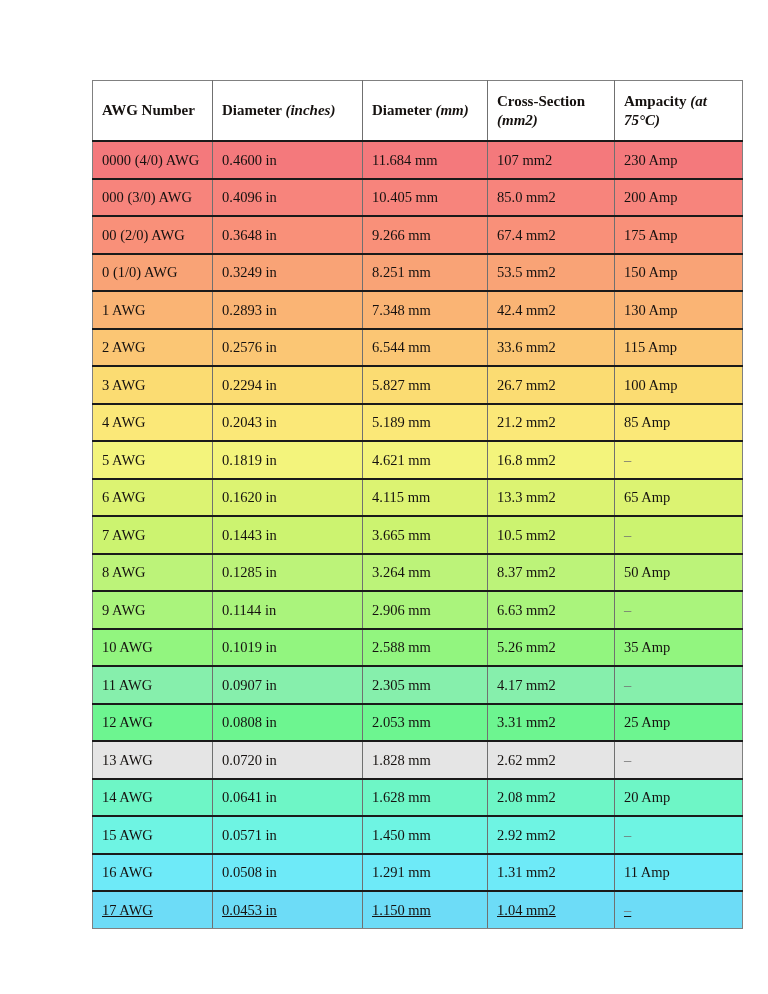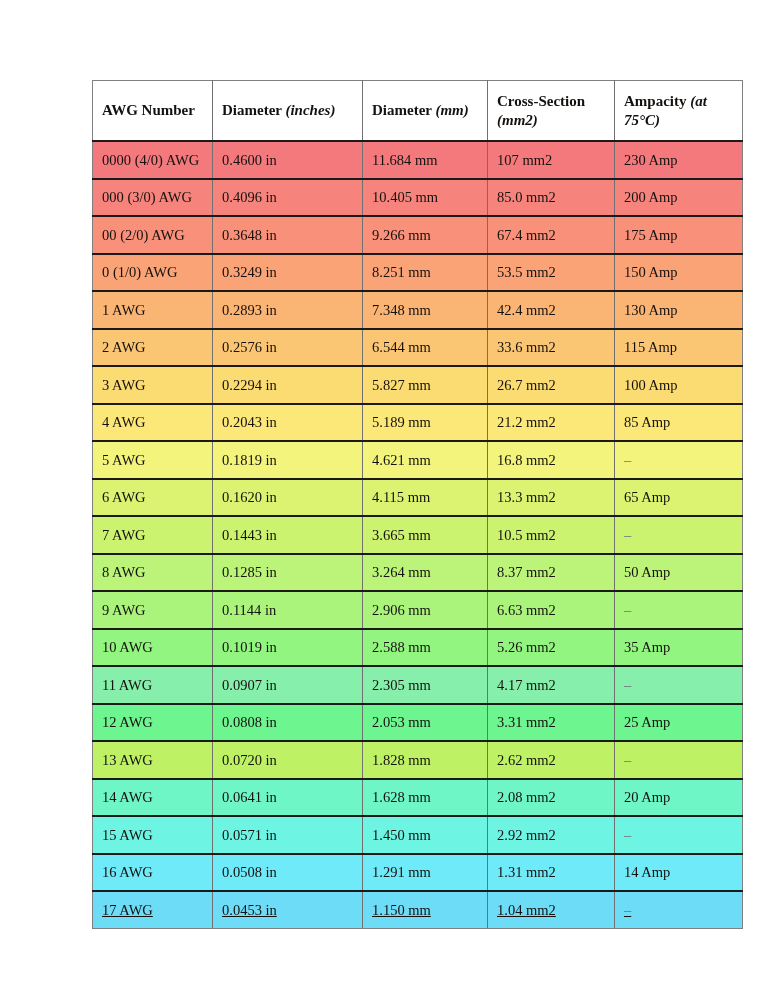--- a/index.html
+++ b/index.html
@@ -205,21 +205,21 @@
           <td>4.17 mm2</td>
           <td><span class="dash">–</span></td>
         </tr>
         <tr style="background: rgb(109, 245, 144);">
           <td>12 AWG</td>
           <td>0.0808 in</td>
           <td>2.053 mm</td>
           <td>3.31 mm2</td>
           <td>25 Amp</td>
         </tr>
-        <tr style="background: #bef264;">
+        <tr style="background: #e5e5e5;">
           <td>13 AWG</td>
           <td>0.0720 in</td>
           <td>1.828 mm</td>
           <td>2.62 mm2</td>
           <td><span class="dash">–</span></td>
         </tr>
         <tr style="background: rgb(110, 246, 198); padding-left: 34px;">
           <td>14 AWG</td>
           <td>0.0641 in</td>
           <td>1.628 mm</td>
@@ -231,21 +231,21 @@
           <td>0.0571 in</td>
           <td>1.450 mm</td>
           <td>2.92 mm2</td>
           <td><span class="dash">–</span></td>
         </tr>
         <tr style="background: rgb(110, 234, 248);">
           <td>16 AWG</td>
           <td>0.0508 in</td>
           <td>1.291 mm</td>
           <td>1.31 mm2</td>
-          <td>14 Amp</td>
+          <td>11 Amp</td>
         </tr>
         <tr style="background: rgb(109, 220, 247);">
           <td>17 AWG</td>
           <td>0.0453 in</td>
           <td>1.150 mm</td>
           <td>1.04 mm2</td>
           <td><span class="dash">–</span></td>
         </tr>
       </tbody>
   </table>

